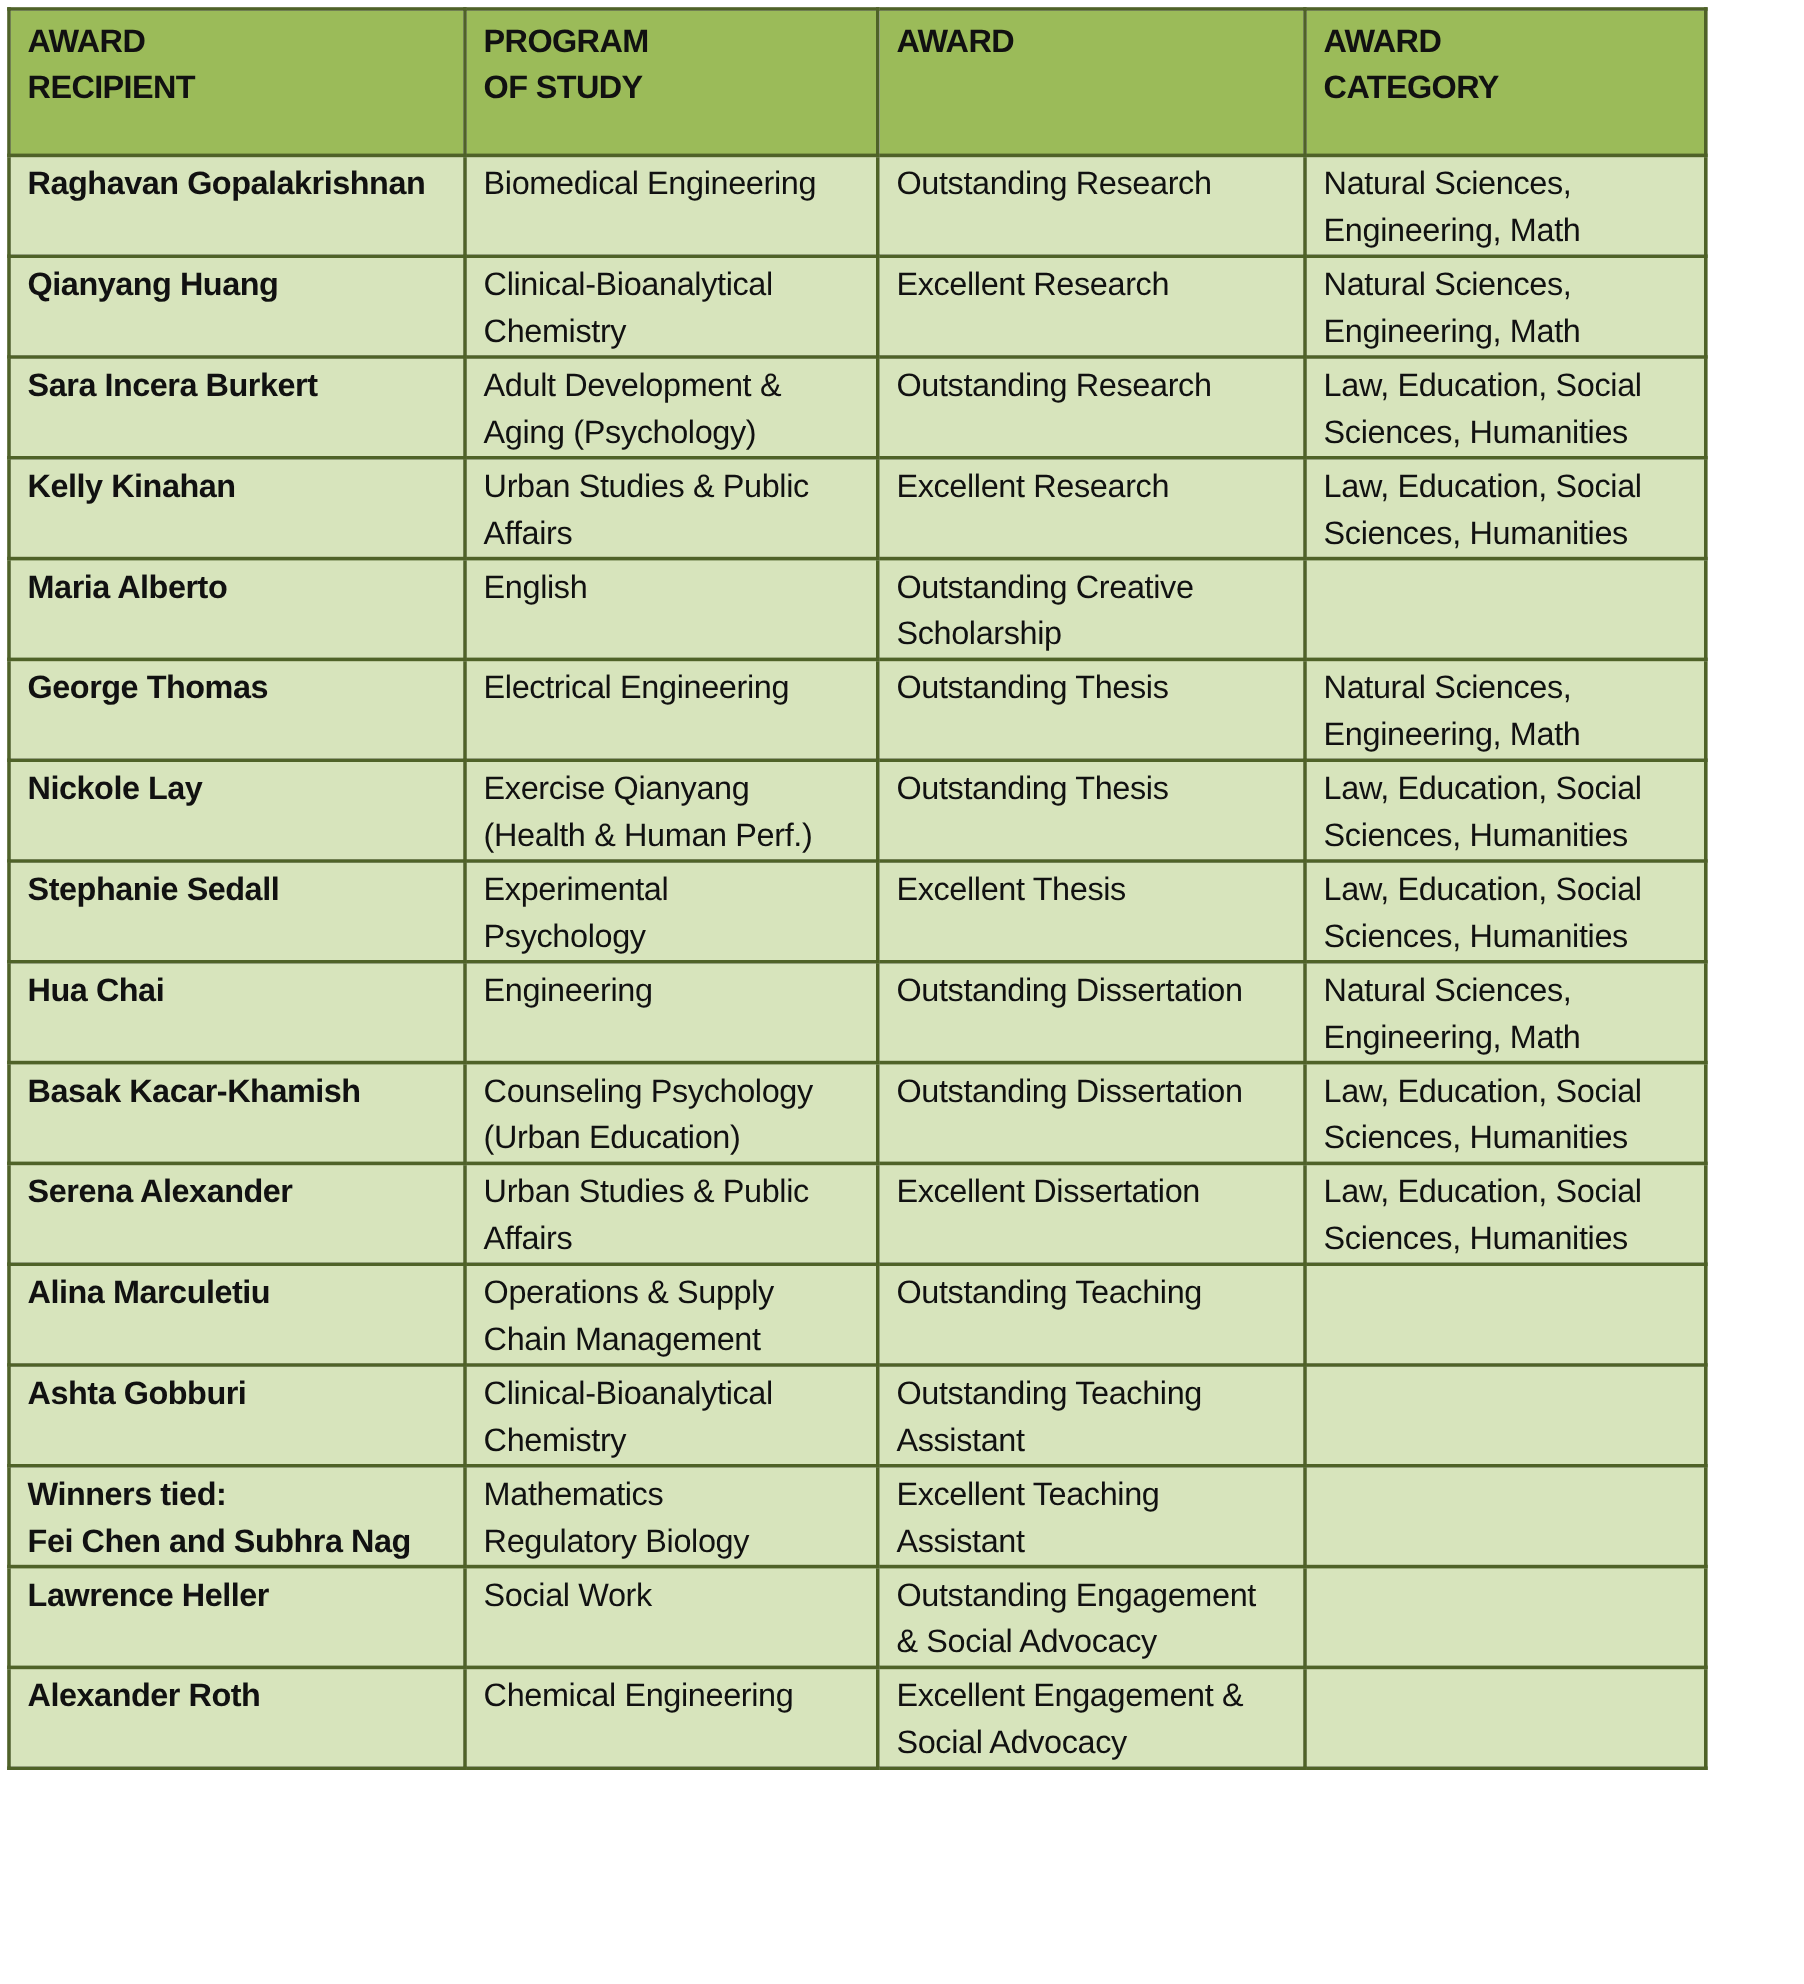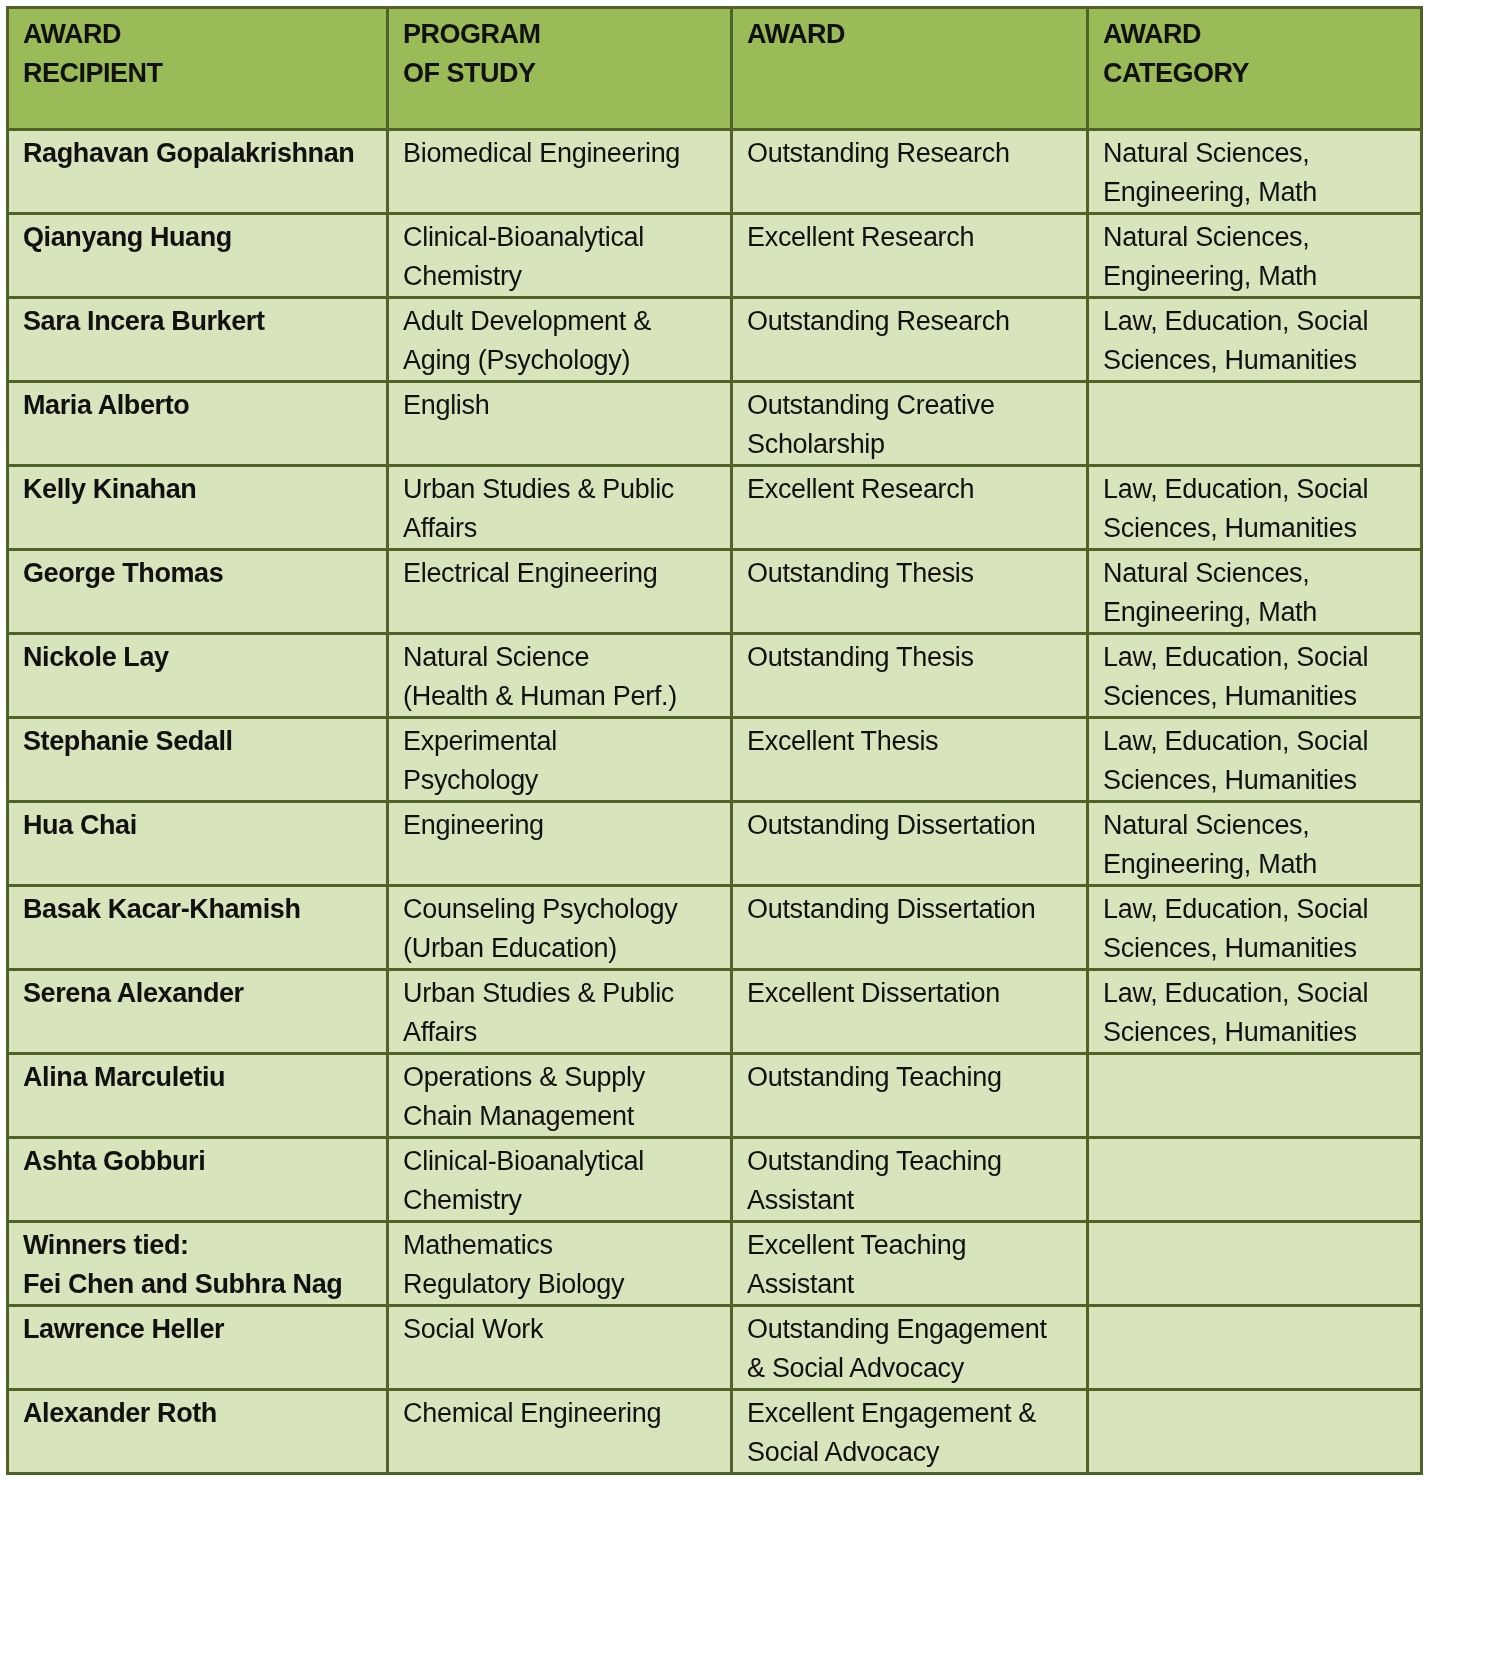--- a/index.html
+++ b/index.html
@@ -105,68 +105,68 @@
         <td>
           <span class="line">Outstanding Research</span>
         </td>
         <td>
           <span class="line">Law, Education, Social</span>
           <span class="line">Sciences, Humanities</span>
         </td>
       </tr>
       <tr>
         <td class="recipient">
+          <span class="line">Kelly Kinahan</span>
+        </td>
+        <td>
+          <span class="line">Urban Studies &amp; Public</span>
+          <span class="line">Affairs</span>
+        </td>
+        <td>
+          <span class="line">Excellent Research</span>
+        </td>
+        <td>
+          <span class="line">Law, Education, Social</span>
+          <span class="line">Sciences, Humanities</span>
+        </td>
+      </tr>
+      <tr>
+        <td class="recipient">
           <span class="line">Maria Alberto</span>
         </td>
         <td>
           <span class="line">English</span>
         </td>
         <td>
           <span class="line">Outstanding Creative</span>
           <span class="line">Scholarship</span>
         </td>
         <td></td>
       </tr>
       <tr>
         <td class="recipient">
-          <span class="line">Kelly Kinahan</span>
-        </td>
-        <td>
-          <span class="line">Urban Studies &amp; Public</span>
-          <span class="line">Affairs</span>
-        </td>
-        <td>
-          <span class="line">Excellent Research</span>
-        </td>
-        <td>
-          <span class="line">Law, Education, Social</span>
-          <span class="line">Sciences, Humanities</span>
-        </td>
-      </tr>
-      <tr>
-        <td class="recipient">
           <span class="line">George Thomas</span>
         </td>
         <td>
           <span class="line">Electrical Engineering</span>
         </td>
         <td>
           <span class="line">Outstanding Thesis</span>
         </td>
         <td>
           <span class="line">Natural Sciences,</span>
           <span class="line">Engineering, Math</span>
         </td>
       </tr>
       <tr>
         <td class="recipient">
           <span class="line">Nickole Lay</span>
         </td>
         <td>
-          <span class="line">Natural Science</span>
+          <span class="line">Exercise Qianyang</span>
           <span class="line">(Health &amp; Human Perf.)</span>
         </td>
         <td>
           <span class="line">Outstanding Thesis</span>
         </td>
         <td>
           <span class="line">Law, Education, Social</span>
           <span class="line">Sciences, Humanities</span>
         </td>
       </tr>

